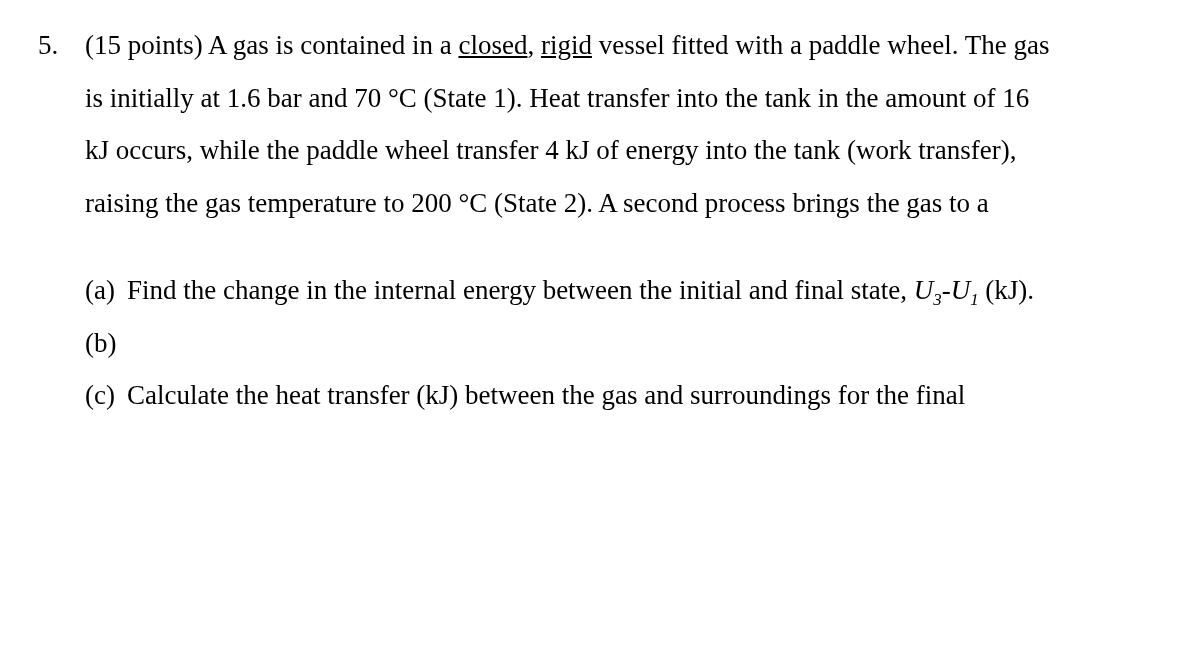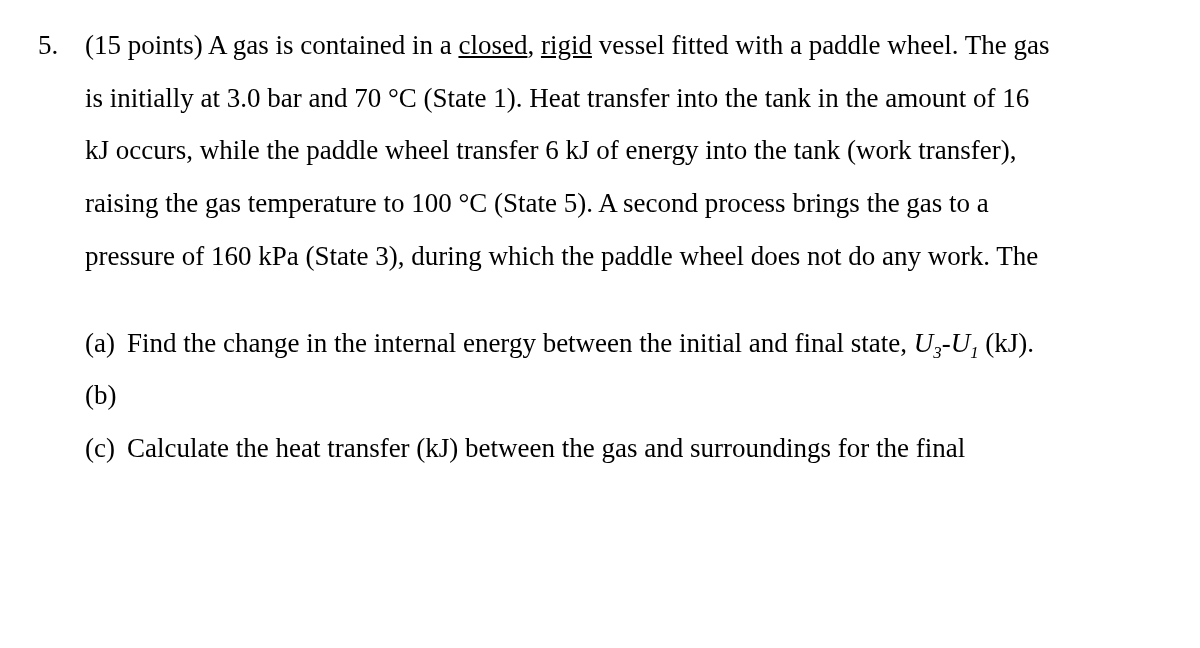--- a/index.html
+++ b/index.html
@@ -27,24 +27,23 @@
 </style>
 </head>
 <body>
 
 <div class="page">
   <section class="problem">
     <div class="prow">
       <span class="pnum">5.</span>
       <div class="ptext" id="problem-lines">
           <div class="line"><span>(15 points) A gas is contained in a </span><span class="u">closed</span><span>, </span><span class="u">rigid</span><span> vessel fitted with a paddle wheel. The gas</span></div>
-          <div class="line"><span>is initially at 3.0 bar and 70 °C (State 1). Heat transfer into the tank in the amount of 16</span></div>
-          <div class="line"><span>kJ occurs, while the paddle wheel transfer 6 kJ of energy into the tank (work transfer),</span></div>
-          <div class="line"><span>raising the gas temperature to 100 °C (State 5). A second process brings the gas to a</span></div>
-          <div class="line"><span>pressure of 160 kPa (State 3), during which the paddle wheel does not do any work. The</span></div>
+          <div class="line"><span>is initially at 1.6 bar and 70 °C (State 1). Heat transfer into the tank in the amount of 16</span></div>
+          <div class="line"><span>kJ occurs, while the paddle wheel transfer 4 kJ of energy into the tank (work transfer),</span></div>
+          <div class="line"><span>raising the gas temperature to 200 °C (State 2). A second process brings the gas to a</span></div>
         </div>
     </div>
     <div class="parts" id="parts">
         <div class="part">
           <span class="plabel">(a)</span>
           <div class="pbody">
             <div class="line"><span>Find the change in the internal energy between the initial and final state, </span><span class="i">U</span><sub class="i">3</sub><span class="i">-</span><span class="i">U</span><sub class="i">1</sub><span> (kJ).</span></div>
           </div>
         </div>
         <div class="part">

